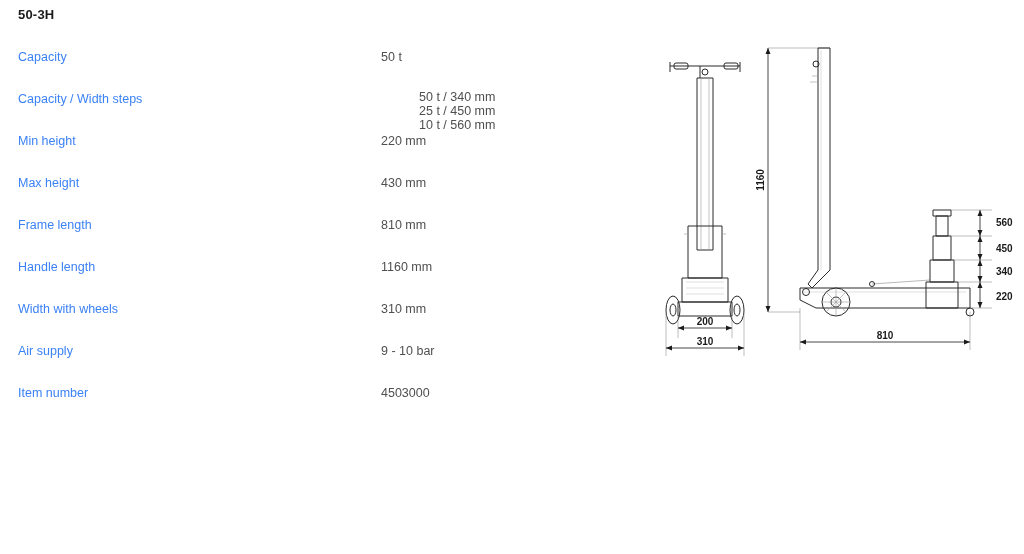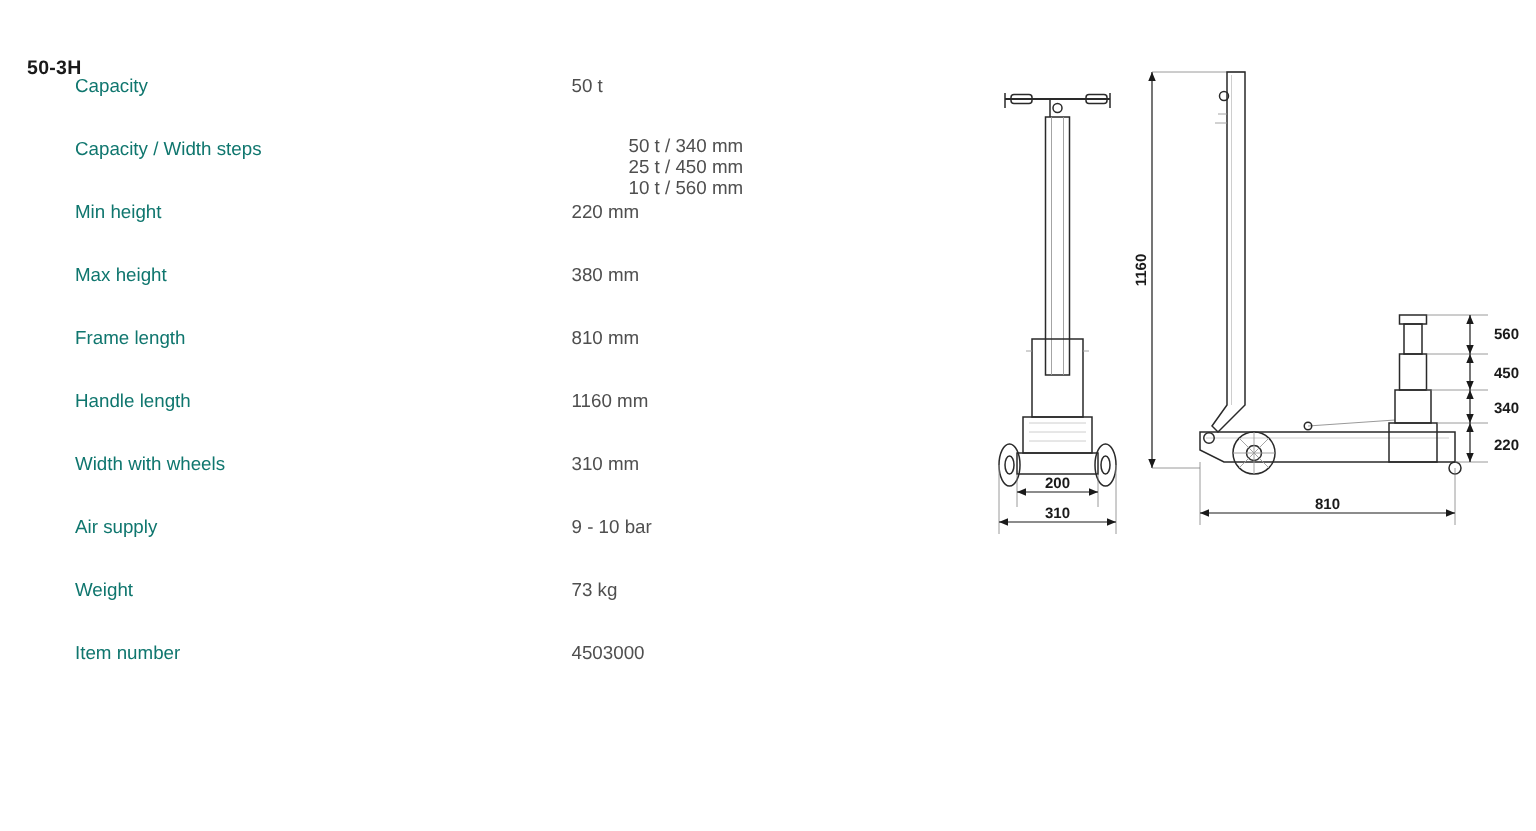--- a/index.html
+++ b/index.html
@@ -19,40 +19,38 @@
     height: 554px;
   }
   .title {
     position: absolute;
     left: 18px;
     top: 7px;
     font-size: 13px;
     font-weight: bold;
     color: #1a1a1a;
     letter-spacing: 0.2px;
-    margin-top: 30px;
   }
   .spec-table {
     position: absolute;
     left: 18px;
     top: 44px;
     width: 600px;
   }
   .spec-row {
     position: relative;
     height: 42px;
   }
   .spec-label {
     position: absolute;
     left: 0;
     top: 6px;
     font-size: 12.5px;
-    color: #0f766e;
+    color: #3b82f6;
     line-height: 15px;
-    margin-left: 32px;
   }
   .spec-value {
     position: absolute;
     left: 363px;
     top: 6px;
     font-size: 12.5px;
     color: #4f4f4f;
     line-height: 15px;
     white-space: pre-line;
     text-align: center;
@@ -98,21 +96,21 @@
 10 t / 560 mm</div>
     </div>
 
     <div class="spec-row">
       <div class="spec-label">Min height</div>
       <div class="spec-value">220 mm</div>
     </div>
 
     <div class="spec-row">
       <div class="spec-label">Max height</div>
-      <div class="spec-value">380 mm</div>
+      <div class="spec-value">430 mm</div>
     </div>
 
     <div class="spec-row">
       <div class="spec-label">Frame length</div>
       <div class="spec-value">810 mm</div>
     </div>
 
     <div class="spec-row">
       <div class="spec-label">Handle length</div>
       <div class="spec-value">1160 mm</div>
@@ -123,24 +121,20 @@
       <div class="spec-label">Width with wheels</div>
       <div class="spec-value">310 mm</div>
     </div>
 
     <div class="spec-row">
       <div class="spec-label">Air supply</div>
       <div class="spec-value">9 - 10 bar</div>
     </div>
 
 
-    <div class="spec-row">
-      <div class="spec-label">Weight</div>
-      <div class="spec-value">73 kg</div>
-    </div>
 
     <div class="spec-row">
       <div class="spec-label">Item number</div>
       <div class="spec-value">4503000</div>
     </div>
 
   </div>
 
   <div class="drawing">
     <svg width="380" height="380" viewBox="0 0 380 380">

